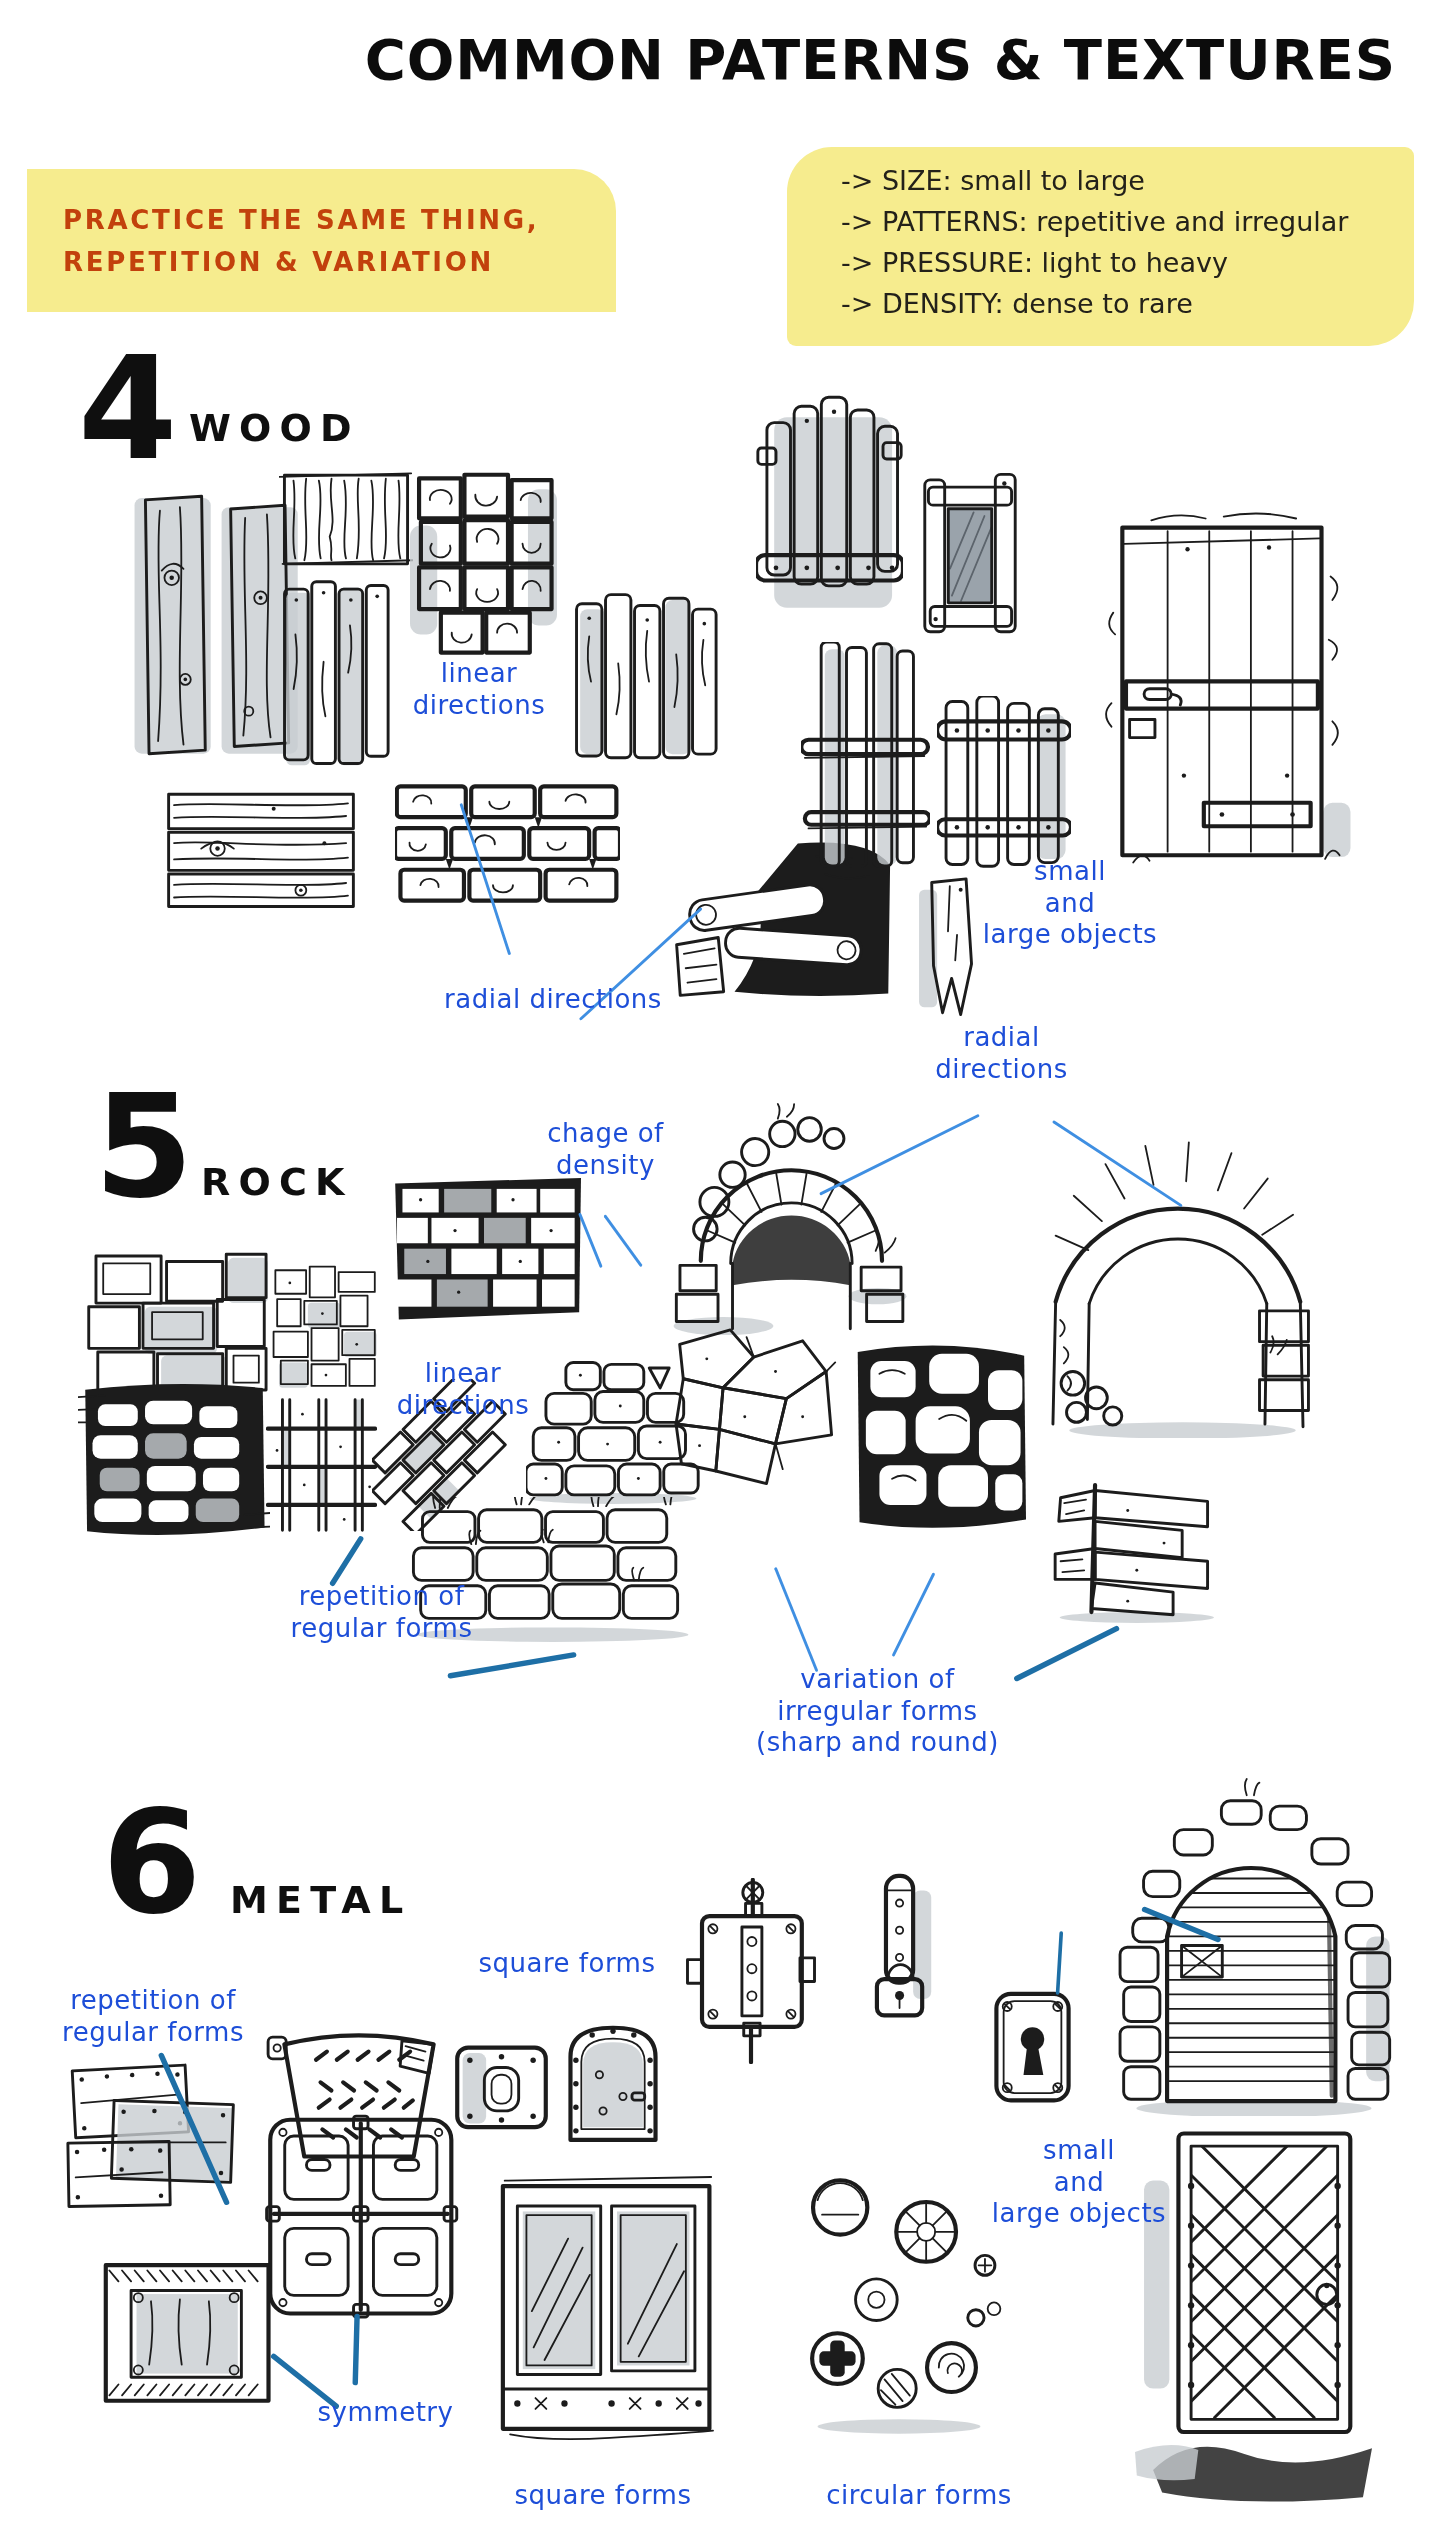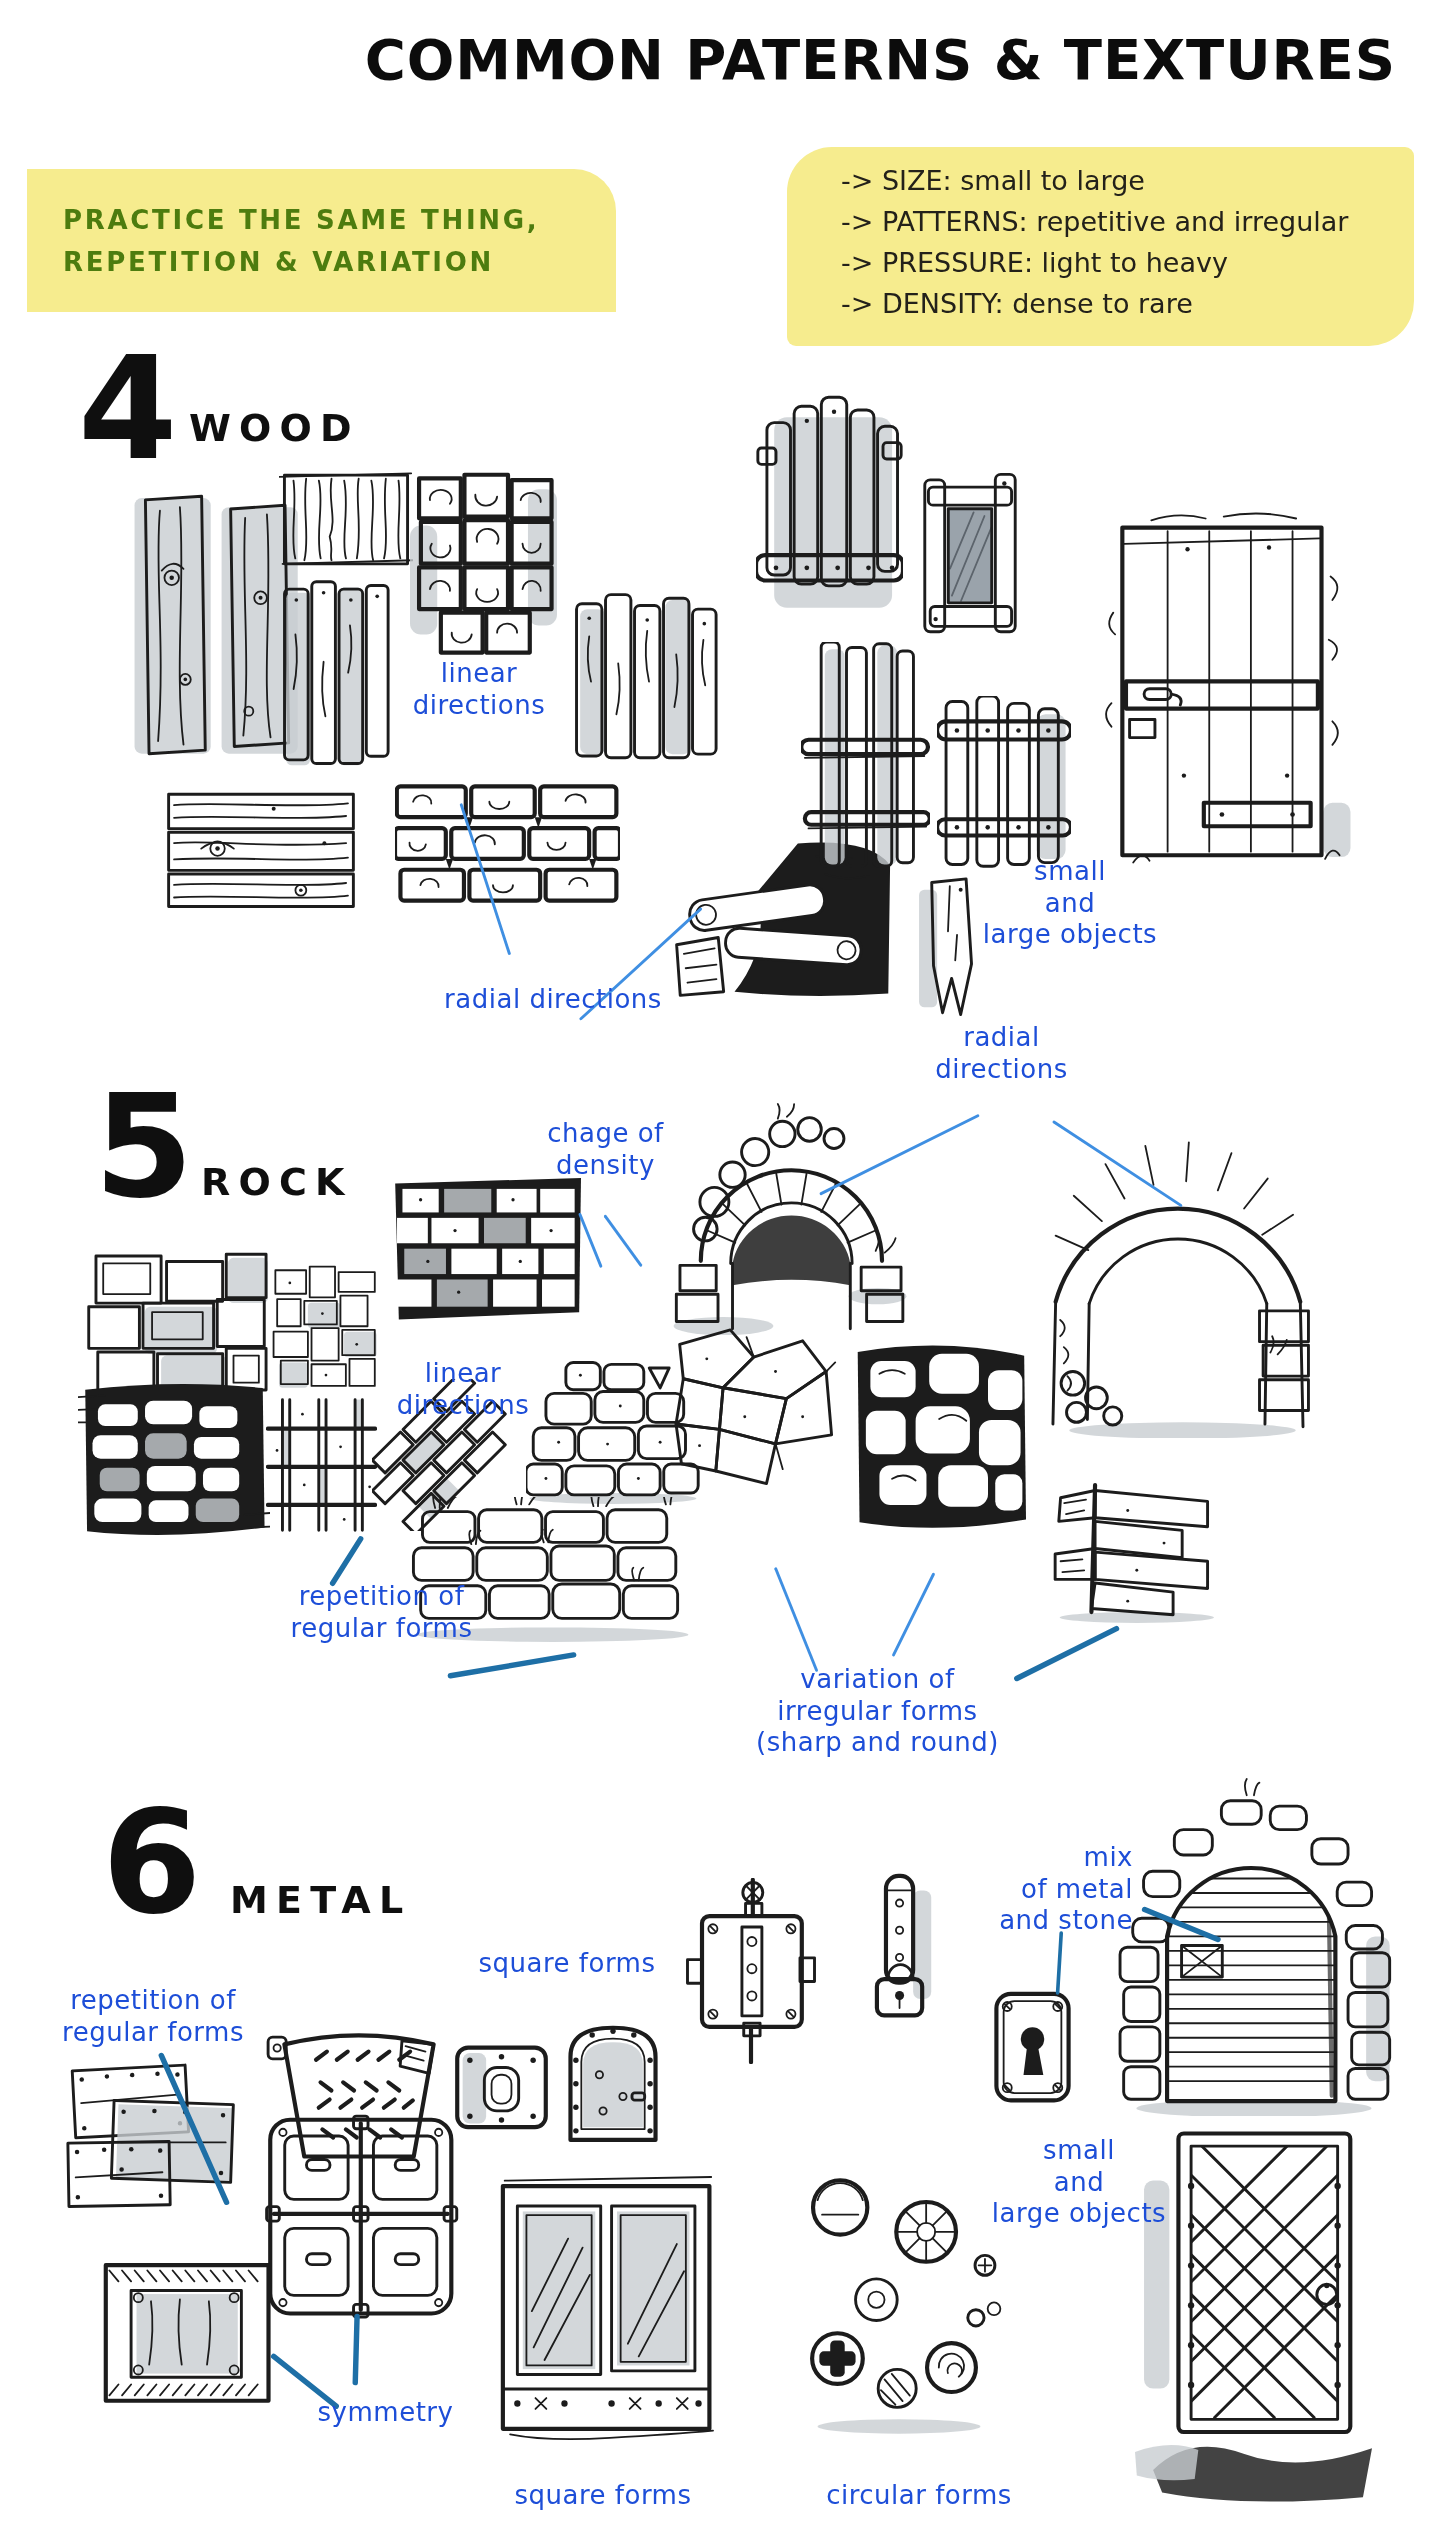--- a/index.html
+++ b/index.html
@@ -13,21 +13,21 @@
   .w{fill:#ffffff;stroke:none}
   .s{fill:#c8cdd1;stroke:none;opacity:.8}
   .glass{fill:#9aa3ab;stroke:none}
   .lbl{position:absolute;color:#1d4ed8;font-size:26px;line-height:1.22;text-align:center;white-space:pre-line;letter-spacing:0.5px;z-index:5}
   .lbl.right{text-align:right}
   .num{position:absolute;font-weight:bold;font-size:143px;line-height:1;color:#0f0f0f;z-index:4}
   .secname{position:absolute;font-weight:bold;font-size:38px;letter-spacing:8.2px;color:#0f0f0f;z-index:4}
   .title{position:absolute;left:0;top:27px;width:1396px;text-align:right;font-weight:bold;font-size:56px;letter-spacing:0.9px;color:#0c0c0c;z-index:4}
   .note{position:absolute;background:#f6ec8e;z-index:3}
   .note-left{left:27px;top:169px;width:589px;height:143px;border-radius:0 42px 0 0}
-  .note-left .t{padding:31px 0 0 36px;font-weight:bold;font-size:26px;letter-spacing:2.7px;line-height:1.6;color:#4d7c0f;white-space:pre-line}
+  .note-left .t{padding:31px 0 0 36px;font-weight:bold;font-size:26px;letter-spacing:2.7px;line-height:1.6;color:#c2410c;white-space:pre-line}
   .note-right{left:787px;top:147px;width:627px;height:199px;border-radius:45px 9px 45px 9px}
   .note-right .lines{padding:13px 0 0 54px}
   .note-right .line{font-size:27px;line-height:1.52;color:#23211a}
   #pointers{position:absolute;left:0;top:0;z-index:2}
   .pl{stroke:#3f8fe2;stroke-width:3.2;stroke-linecap:round}
   .pd{stroke:#1e6fa6;stroke-width:6;stroke-linecap:round}
 </style>
 </head>
 <body>
 
@@ -69,23 +69,20 @@
   <div class="lbl" style="left:361px;top:1358px;width:204px">linear
 directions</div>
   <div class="lbl" style="left:275px;top:1581px;width:213px">repetition of
 regular forms</div>
   <div class="lbl" style="left:744px;top:1664px;width:267px">variation of
 irregular forms
 (sharp and round)</div>
   <div class="lbl" style="left:456px;top:1948px;width:222px">square forms</div>
   <div class="lbl" style="left:42px;top:1985px;width:222px">repetition of
 regular forms</div>
-  <div class="lbl right" style="left:959px;top:1842px;width:174px">mix
-of metal
-and stone</div>
   <div class="lbl" style="left:959px;top:2135px;width:240px">small
 and
 large objects</div>
   <div class="lbl" style="left:297px;top:2397px;width:177px">symmetry</div>
   <div class="lbl" style="left:492px;top:2480px;width:222px">square forms</div>
   <div class="lbl" style="left:805px;top:2480px;width:228px">circular forms</div>
 
   <svg id="pointers" width="1450" height="2525" viewBox="0 0 1600 2786">
     <line class="pl" x1="509" y1="888" x2="562" y2="1052"></line>
     <line class="pl" x1="773" y1="1003" x2="641" y2="1124"></line>

